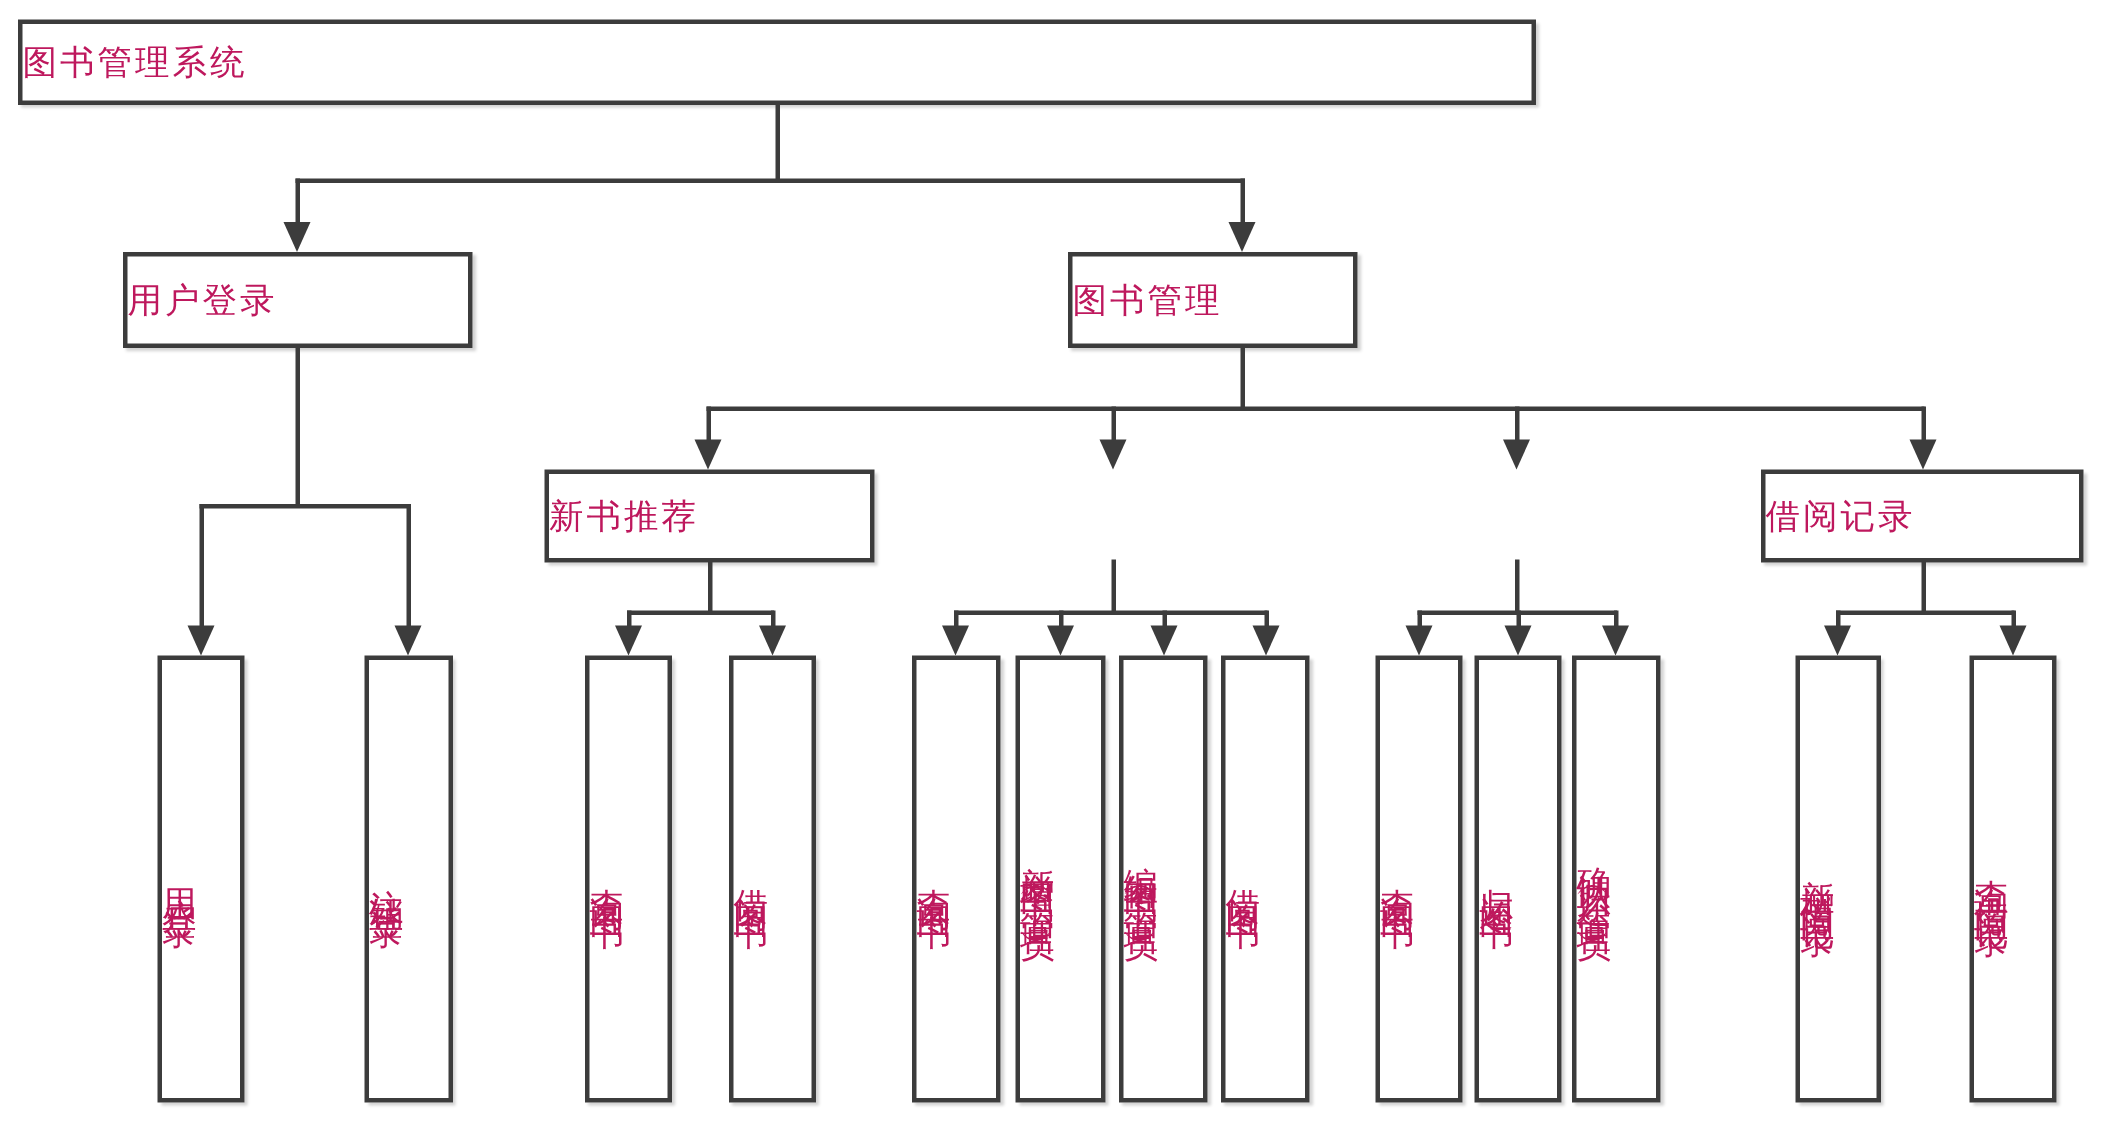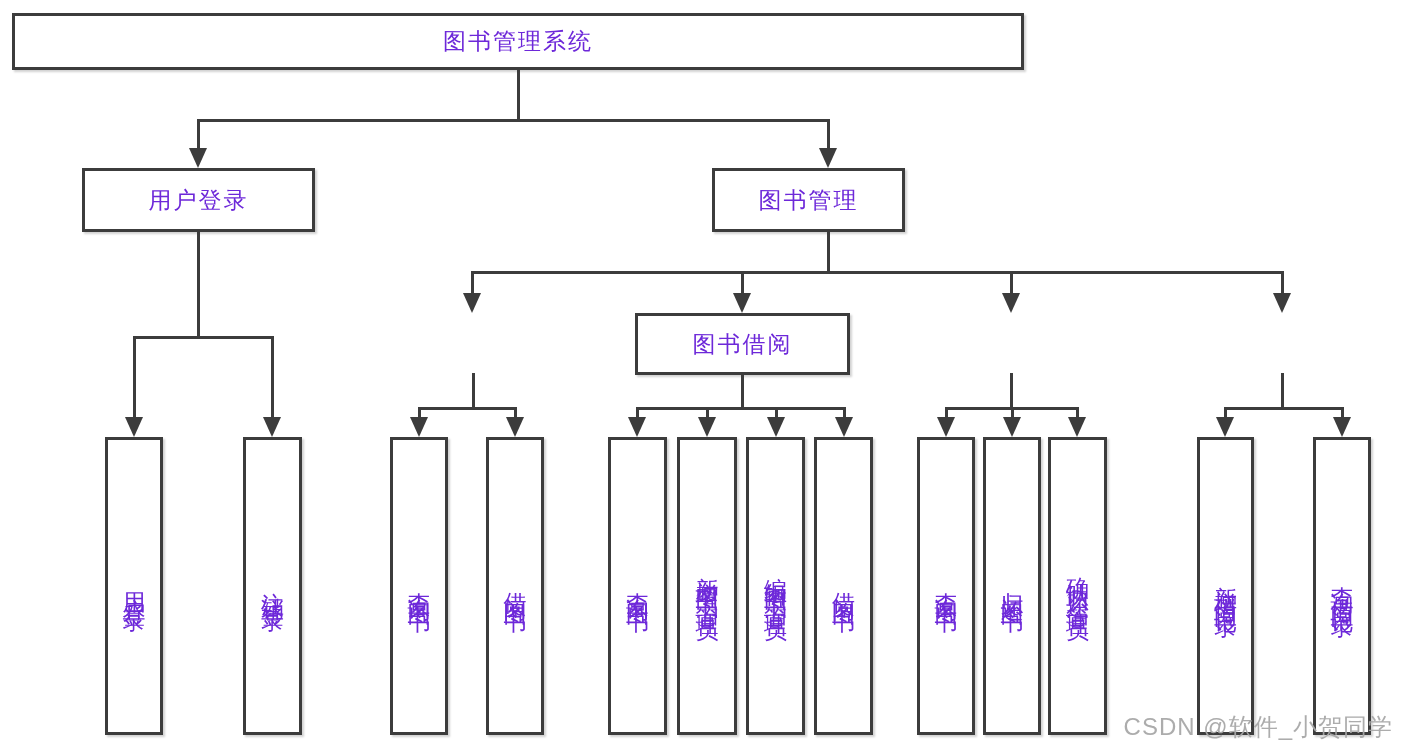--- a/index.html
+++ b/index.html
@@ -2,22 +2,22 @@
 <html><head>
 <meta charset="utf-8">
 <style>
   html, body { margin:0; padding:0; background:#ffffff; }
   .stage {
     position:relative; width:1405px; height:747px; background:#ffffff;
     font-family:"Liberation Sans", sans-serif; overflow:hidden;
   }
   .box {
     position:absolute; box-sizing:border-box; background:#ffffff;
-    border:3px solid #3c3c3c; color:#6d28d9;
-    display:flex; align-items:center; justify-content:center;
+    border:3px solid #3c3c3c; color:#be185d;
+    display:flex; align-items:center; justify-content:flex-start;
     box-shadow:2px 2px 2px rgba(0,0,0,0.18);
   }
   .hbox { font-size:23px; letter-spacing:2px; white-space:nowrap; }
   .vbox {
     font-size:23px; letter-spacing:6px;
   }
   .vbox span {
     writing-mode:vertical-rl; text-orientation:mixed; line-height:1;
   }
   .ln { position:absolute; background:#3c3c3c; display:block; }
@@ -43,22 +43,25 @@
     <span>图书管理系统</span>
   </div>
 
   <div class="box hbox" style="left:82px;top:168px;width:233px;height:64px">
     <span>用户登录</span>
   </div>
   <div class="box hbox" style="left:712px;top:168px;width:193px;height:64px">
     <span>图书管理</span>
   </div>
 
-  <div class="box hbox" style="left:635px;top:313px;width:215px;height:62px">
-    <span>图书借阅</span>
+  <div class="box hbox" style="left:363px;top:313px;width:220px;height:62px">
+    <span>新书推荐</span>
+  </div>
+  <div class="box hbox" style="left:1174px;top:313px;width:215px;height:62px">
+    <span>借阅记录</span>
   </div>
 
   <div class="box vbox" style="left:105px;top:437px;width:58px;height:298px">
     <span>用户登录</span>
   </div>
   <div class="box vbox" style="left:243px;top:437px;width:59px;height:298px">
     <span>注销登录</span>
   </div>
 
   <div class="box vbox" style="left:390px;top:437px;width:58px;height:298px">
@@ -151,15 +154,14 @@
   <i class="arr" style="left:628px;top:417px"></i>
   <i class="arr" style="left:698px;top:417px"></i>
   <i class="arr" style="left:767px;top:417px"></i>
   <i class="arr" style="left:835px;top:417px"></i>
   <i class="arr" style="left:937px;top:417px"></i>
   <i class="arr" style="left:1003px;top:417px"></i>
   <i class="arr" style="left:1068px;top:417px"></i>
   <i class="arr" style="left:1216px;top:417px"></i>
   <i class="arr" style="left:1333px;top:417px"></i>
 
-  <div class="watermark">CSDN @软件_小贺同学</div>
 
 </div>
 
 </body></html>

